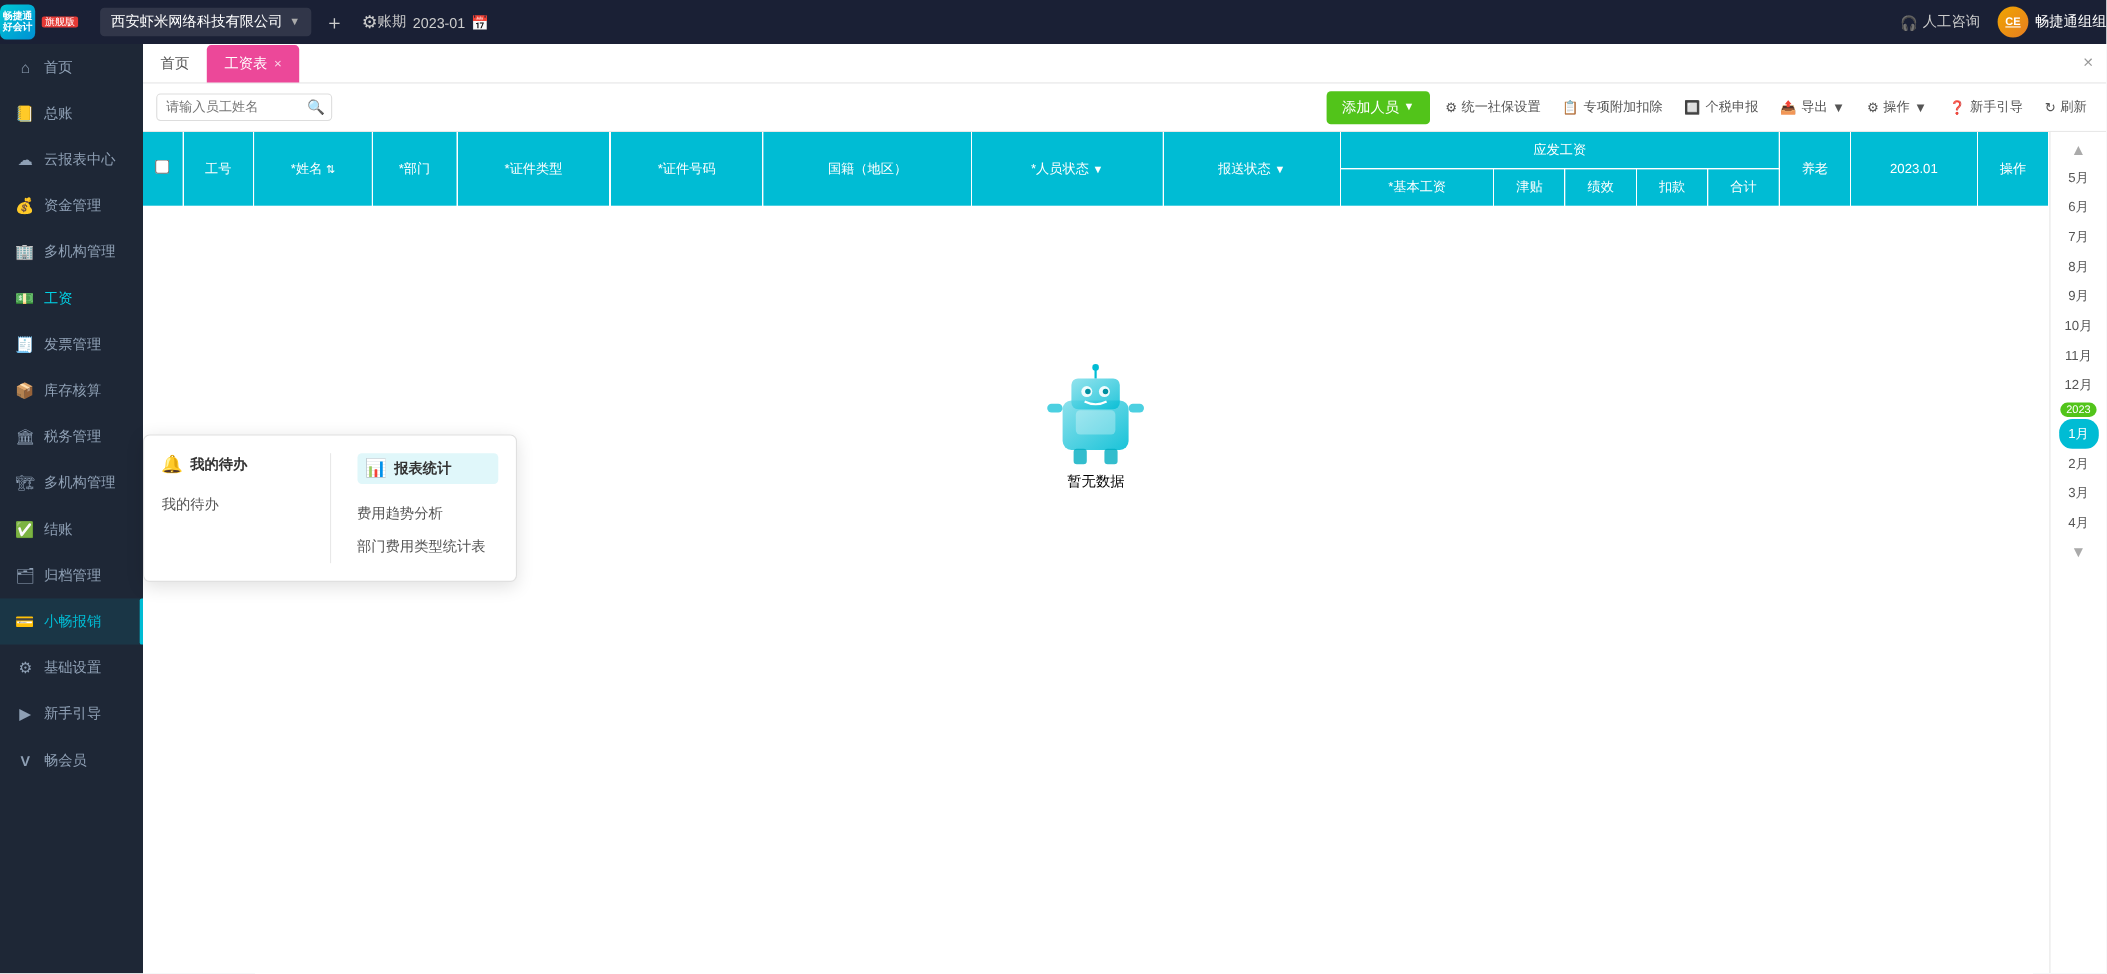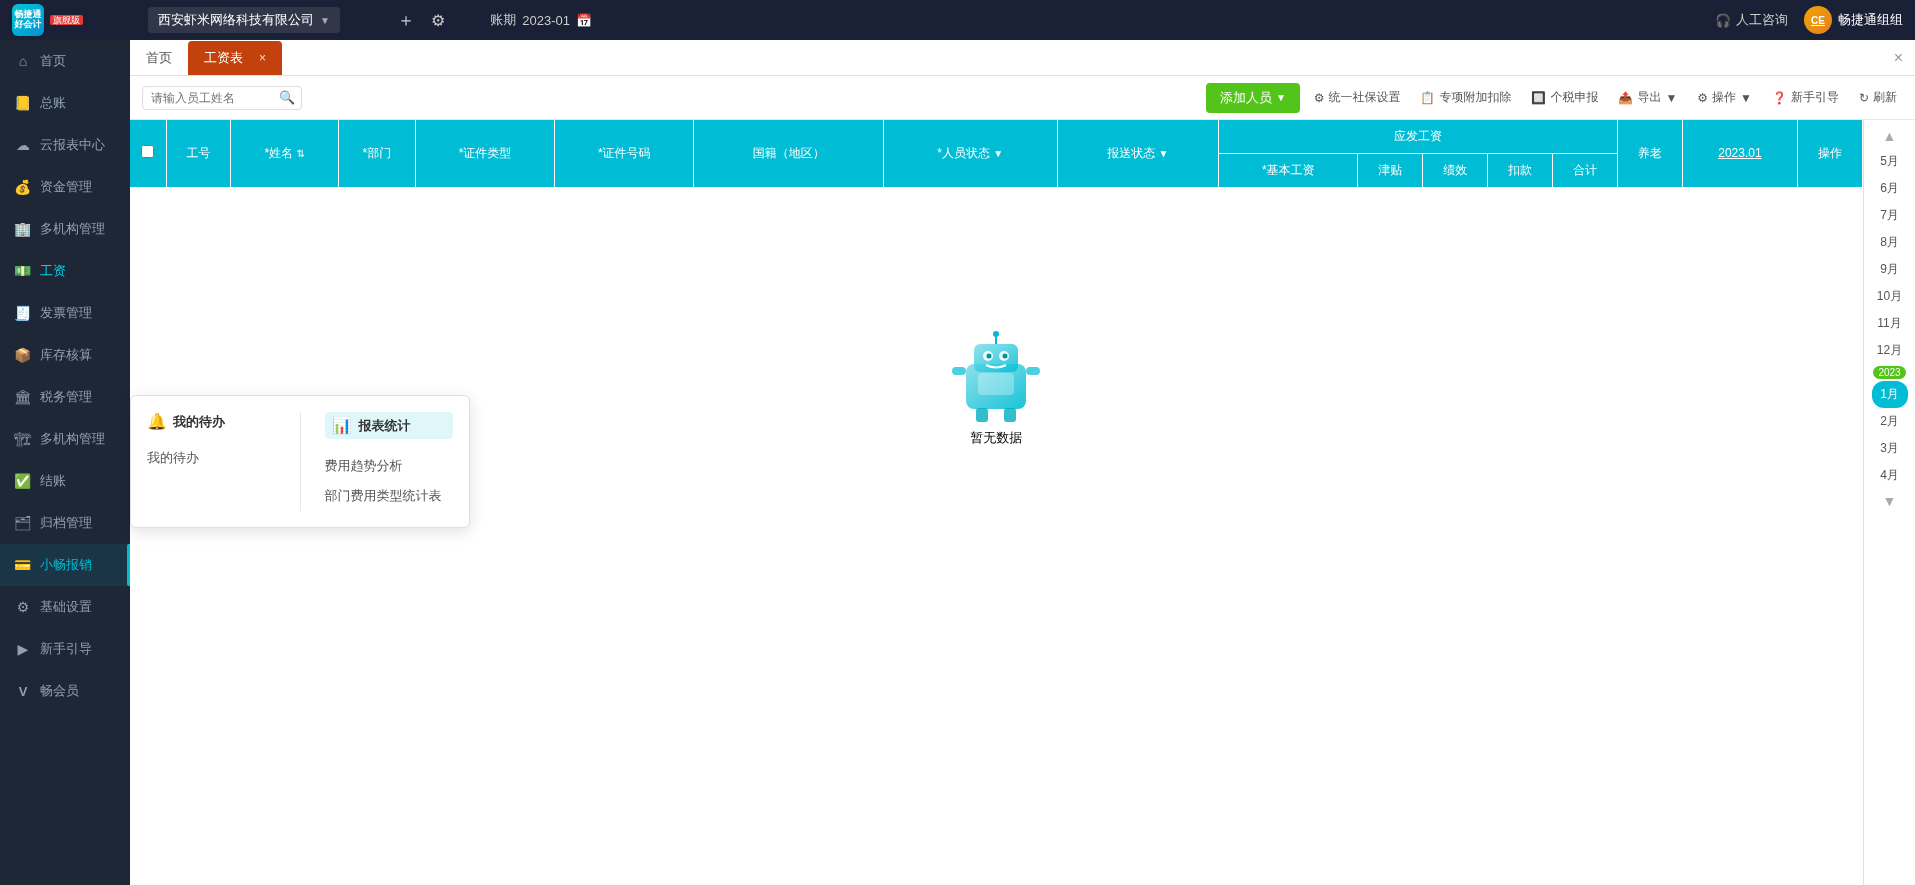--- a/index.html
+++ b/index.html
@@ -1,20 +1,20 @@
 <!DOCTYPE html>
 <html><head>
   <meta charset="utf-8">
   <style>
     * { margin: 0; padding: 0; box-sizing: border-box; }
     body { font-family: 'Microsoft YaHei', Arial, sans-serif; font-size: 13px; background: #f0f2f5; overflow: hidden; width: 1915px; height: 885px; }
 
     
     .app-container { display: flex; flex-direction: column; height: 885px; width: 1915px; }
-    .top-bar { height: 40px; background: #1a2035; display: flex; align-items: center; padding: 0 12px; flex-shrink: 0; gap: 45px; }
+    .top-bar { height: 40px; background: #1a2035; display: flex; align-items: center; padding: 0 0; flex-shrink: 0; }
     .main-area { display: flex; flex: 1; overflow: hidden; }
     .sidebar { width: 130px; background: #1e2736; flex-shrink: 0; display: flex; flex-direction: column; }
     .content-area { flex: 1; display: flex; flex-direction: column; overflow: hidden; background: #f0f2f5; }
 
     
     .logo-area { display: flex; align-items: center; gap: 6px; margin-right: 20px; }
     .logo-icon { width: 32px; height: 32px; background: linear-gradient(135deg, #00c8d4, #0090d4); border-radius: 6px; display: flex; align-items: center; justify-content: center; color: white; font-size: 10px; font-weight: bold; }
     .logo-text { color: white; font-size: 12px; line-height: 1.2; }
     .logo-text .sub { font-size: 10px; color: #aaa; }
     .company-selector { display: flex; align-items: center; gap: 6px; color: #fff; font-size: 13px; cursor: pointer; background: rgba(255,255,255,0.1); padding: 4px 10px; border-radius: 4px; }
@@ -28,26 +28,26 @@
     .username { color: #fff; font-size: 13px; }
 
     
     .sidebar-item { display: flex; align-items: center; gap: 8px; padding: 12px 14px; color: #8fa0b5; cursor: pointer; font-size: 13px; }
     .sidebar-item.active { color: #00d4e8; }
     .sidebar-item .icon { font-size: 14px; width: 18px; text-align: center; }
 
     
     .tab-bar { height: 36px; background: #fff; display: flex; align-items: center; padding: 0 0; border-bottom: 1px solid #e0e0e0; flex-shrink: 0; }
     .tab { padding: 8px 16px; cursor: pointer; color: #555; font-size: 13px; }
-    .tab.active { background: #c2410c; color: #fff; border-radius: 4px 4px 0 0; display: flex; align-items: center; gap: 16px; }
+    .tab.active { background: #ec4899; color: #fff; border-radius: 4px 4px 0 0; display: flex; align-items: center; gap: 6px; }
     .tab-close { color: rgba(255,255,255,0.8); font-size: 12px; cursor: pointer; }
 
     
     .toolbar { height: 44px; background: #fff; display: flex; align-items: center; padding: 0 12px; gap: 8px; border-bottom: 1px solid #e8e8e8; flex-shrink: 0; }
-    .search-input { border: 1px solid #ddd; border-radius: 4px; padding: 4px 8px; font-size: 12px; width: 160px; color: #3b82f6; outline: none; }
+    .search-input { border: 1px solid #ddd; border-radius: 4px; padding: 4px 8px; font-size: 12px; width: 160px; color: #3b82f6; outline: none; font-family: Liberation Serif, serif; }
     .spacer { flex: 1; }
     .btn-green { background: #52c41a; color: #fff; border: none; padding: 6px 14px; border-radius: 4px; cursor: pointer; font-size: 13px; display: flex; align-items: center; gap: 4px; }
     .btn-green .dropdown-arrow { font-size: 10px; }
     .toolbar-action { color: #555; font-size: 12px; cursor: pointer; display: flex; align-items: center; gap: 4px; white-space: nowrap; padding: 4px 6px; }
 
     
     .table-container { flex: 1; overflow: auto; background: #fff; position: relative; }
     .data-table { width: 100%; border-collapse: collapse; }
     .data-table th { background: #00bcd4; color: #fff; padding: 8px 0; font-size: 12px; font-weight: normal; text-align: center; border-right: 1px solid rgba(255,255,255,0.2); white-space: nowrap; position: sticky; top: 0; z-index: 2; }
     .data-table th.group-header { background: #00bcd4; }
@@ -275,21 +275,21 @@
                 <th rowspan="2">
                   <span>报送状态</span>
                   <span style="font-size:10px;">▼</span>
                 </th>
                 <th colspan="5" class="group-header">
                   <span>应发工资</span>
                 </th>
                 <th rowspan="2">
                   <span>养老</span>
                 </th>
-                <th rowspan="2" style="white-space:nowrap;text-decoration:underline;">
+                <th rowspan="2" style="white-space:nowrap;">
                   <span>2023.01</span>
                 </th>
                 <th rowspan="2">
                   <span>操作</span>
                 </th>
               </tr>
               <tr class="header-row-2">
                 <th>
                   <span>*基本工资</span>
                 </th>

